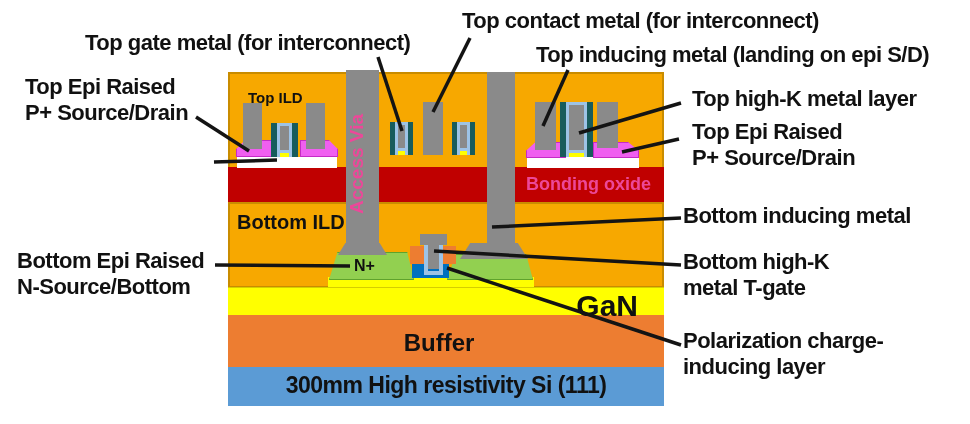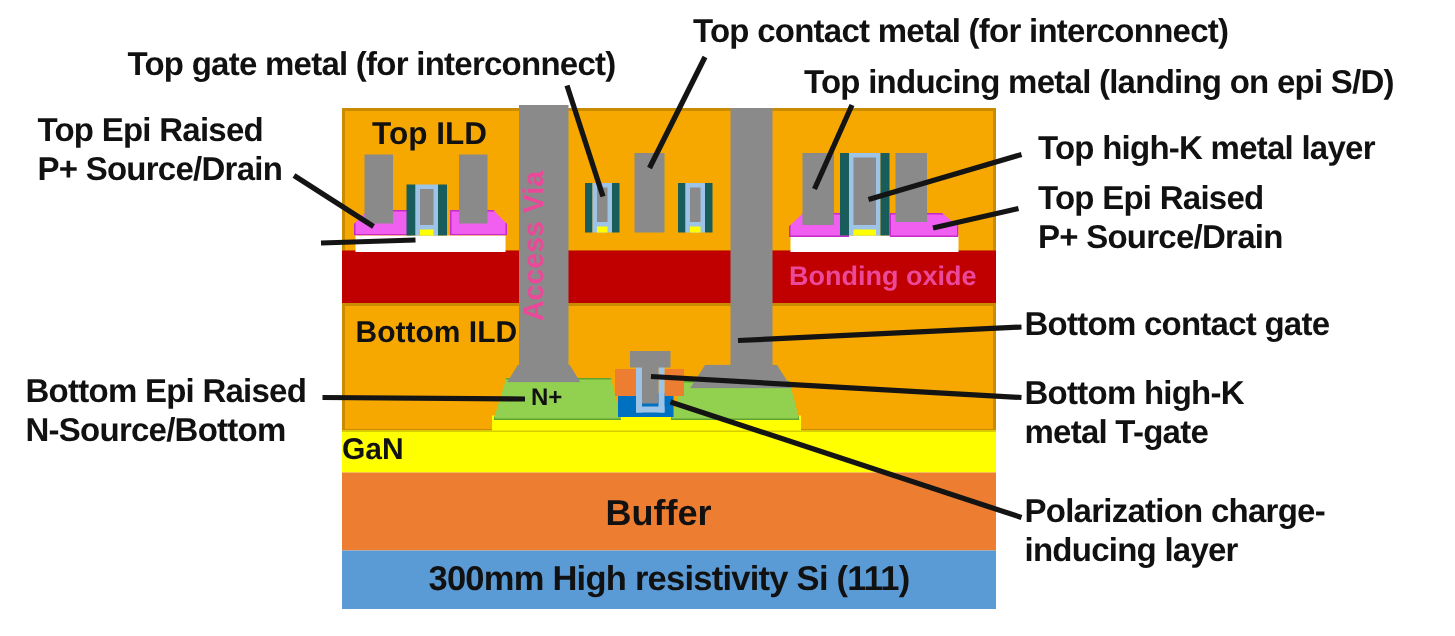--- a/index.html
+++ b/index.html
@@ -103,40 +103,40 @@
   <div class="abs green" style="left:447px;top:254px;width:86px;height:26px;z-index:5;"></div>
   <div class="abs" style="left:412px;top:262px;width:37px;height:16px;background:var(--blue);z-index:6;"></div>
   <div class="abs" style="left:410px;top:246px;width:15px;height:18px;background:var(--orange);z-index:7;"></div>
   <div class="abs" style="left:443px;top:246px;width:13px;height:18px;background:var(--orange);z-index:7;"></div>
   <div class="abs" style="left:424px;top:243px;width:4px;height:32px;background:var(--lightblue);z-index:8;"></div>
   <div class="abs" style="left:439px;top:243px;width:4px;height:32px;background:var(--lightblue);z-index:8;"></div>
   <div class="abs" style="left:424px;top:271px;width:19px;height:4px;background:var(--lightblue);z-index:8;"></div>
   <div class="abs metal" style="left:428px;top:238px;width:11px;height:31px;z-index:9;"></div>
   <div class="abs metal" style="left:420px;top:234px;width:27px;height:11px;z-index:9;"></div>
 
-  <div class="abs inlbl" style="left:248px;top:78px;font-size:21px;z-index:20;">Top ILD</div>
+  <div class="abs inlbl" style="left:248px;top:89px;font-size:15px;z-index:20;">Top ILD</div>
   <div class="abs inlbl" style="left:237px;top:211px;font-size:20px;z-index:20;">Bottom ILD</div>
   <div class="abs wlbl vert" style="left:346px;top:76px;width:33px;height:176px;font-size:19px;z-index:20;">Access Via</div>
   <div class="abs wlbl" style="left:515px;top:174px;width:147px;font-size:18px;text-align:center;z-index:20;">Bonding oxide</div>
   <div class="abs inlbl" style="left:354px;top:257px;font-size:16px;z-index:20;">N+</div>
-  <div class="abs inlbl" style="left:228px;top:289px;width:410px;font-size:20px;text-align:left;z-index:20;">GaN</div>
+  <div class="abs inlbl" style="left:228px;top:289px;width:410px;font-size:30px;text-align:right;z-index:20;">GaN</div>
   <div class="abs inlbl" style="left:228px;top:329px;width:422px;font-size:24px;text-align:center;z-index:20;">Buffer</div>
   <div class="abs inlbl" style="left:228px;top:372px;width:436px;font-size:23px;text-align:center;letter-spacing:-0.5px;z-index:20;">300mm High resistivity Si (111)</div>
 
   <div class="abs dlabel" style="left:85px;top:30px;z-index:30;">Top gate metal (for interconnect)</div>
   <div class="abs dlabel" style="left:462px;top:8px;z-index:30;">Top contact metal (for interconnect)</div>
   <div class="abs dlabel" style="left:536px;top:42px;z-index:30;">Top inducing metal (landing on epi S/D)</div>
   <div class="abs dlabel" style="left:25px;top:74px;z-index:30;">Top Epi Raised
 P+ Source/Drain</div>
   <div class="abs dlabel" style="left:17px;top:248px;z-index:30;">Bottom Epi Raised
 N-Source/Bottom</div>
   <div class="abs dlabel" style="left:692px;top:86px;z-index:30;">Top high-K metal layer</div>
   <div class="abs dlabel" style="left:692px;top:119px;z-index:30;">Top Epi Raised
 P+ Source/Drain</div>
-  <div class="abs dlabel" style="left:683px;top:203px;z-index:30;">Bottom contact gate</div>
+  <div class="abs dlabel" style="left:683px;top:203px;z-index:30;">Bottom inducing metal</div>
   <div class="abs dlabel" style="left:683px;top:249px;z-index:30;">Bottom high-K
 metal T-gate</div>
   <div class="abs dlabel" style="left:683px;top:328px;z-index:30;">Polarization charge-
 inducing layer</div>
 
   <svg class="leads" width="970" height="424" viewBox="0 0 970 424">
     <line x1="378" y1="57" x2="402" y2="131" stroke="#141414" stroke-width="3.5"></line>
     <line x1="470" y1="38" x2="433" y2="112" stroke="#141414" stroke-width="3.5"></line>
     <line x1="568" y1="70" x2="543" y2="126" stroke="#141414" stroke-width="3.5"></line>
     <line x1="681" y1="103" x2="579" y2="133" stroke="#141414" stroke-width="3.5"></line>

